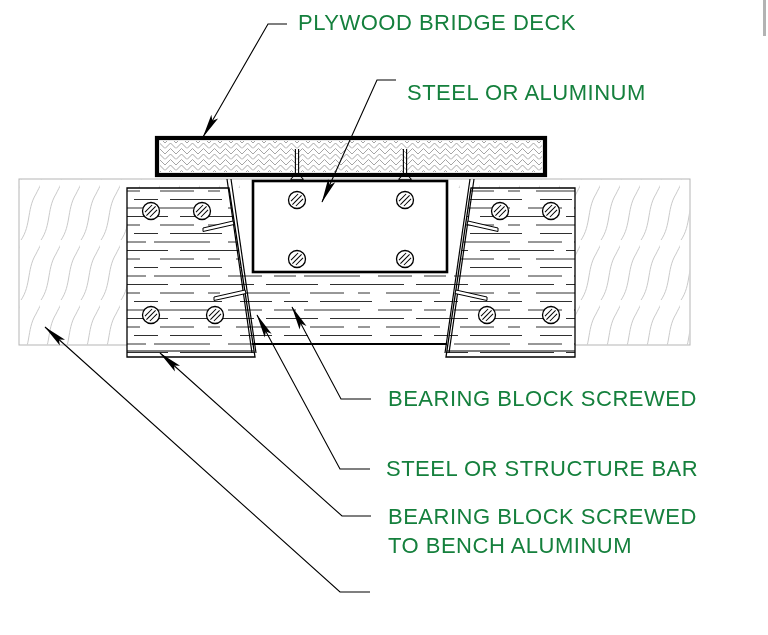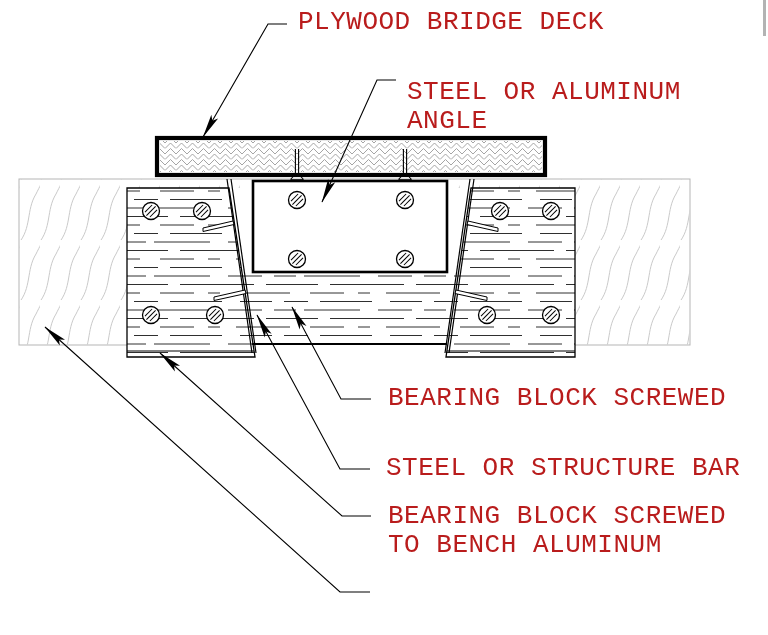--- a/index.html
+++ b/index.html
@@ -2,22 +2,22 @@
 <html><head>
 <meta charset="utf-8">
 <style>
   html,body{margin:0;padding:0;background:#fff;}
   #stage{
     position:relative;width:768px;height:635px;background:#fff;overflow:hidden;
     font-family:"Liberation Sans","DejaVu Sans",sans-serif;
   }
   #drawing{position:absolute;left:0;top:0;}
   .lbl{
-    position:absolute;font-size:26px;line-height:29px;letter-spacing:.5px;
-    color:#b91c1c;white-space:nowrap;font-family:Liberation Mono, monospace;
+    position:absolute;font-size:22px;line-height:29px;letter-spacing:.5px;
+    color:#15803d;white-space:nowrap;
   }
   .lbl span{display:block;}
   #scrollbar-frag{
     position:absolute;top:0;left:763px;width:3px;height:36px;background:#b3b3b3;
   }
 </style>
 </head>
 <body>
 
 <div id="stage">
@@ -131,21 +131,20 @@
       <polyline marker-start="url(#arrow)" points="45,327 340,592 370,592"></polyline>
     </g>
   </svg>
 
   <div class="lbl" style="left:298px;top:8px;">
     <span>PLYWOOD BRIDGE DECK</span>
   </div>
 
   <div class="lbl" style="left:407px;top:78px;">
     <span>STEEL OR ALUMINUM</span>
-    <span>ANGLE</span>
   </div>
 
   <div class="lbl" style="left:388px;top:384px;">
     <span>BEARING BLOCK SCREWED</span>
   </div>
 
   <div class="lbl" style="left:386px;top:454px;">
     <span>STEEL OR STRUCTURE BAR</span>
   </div>
 

